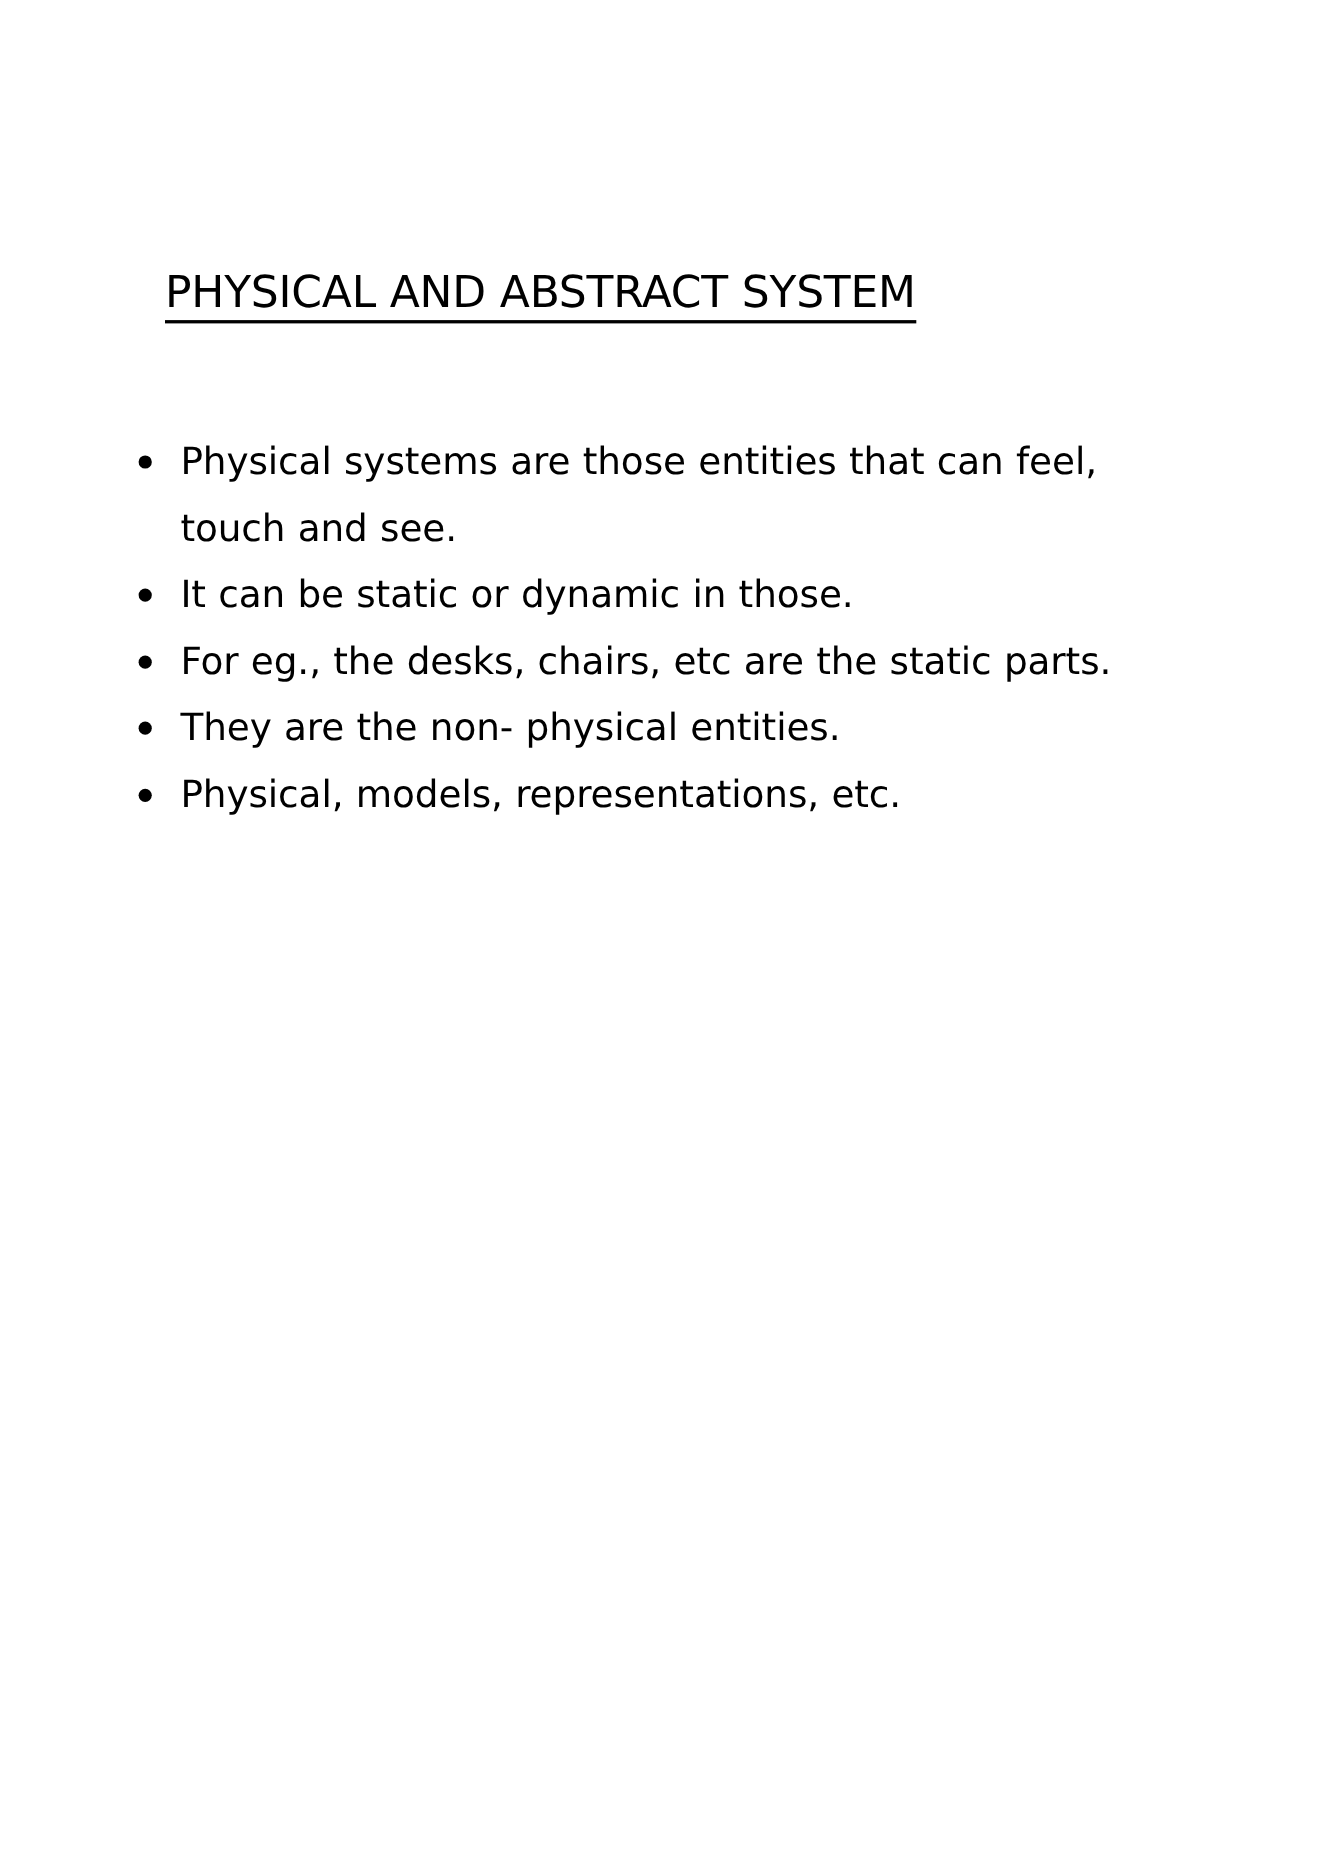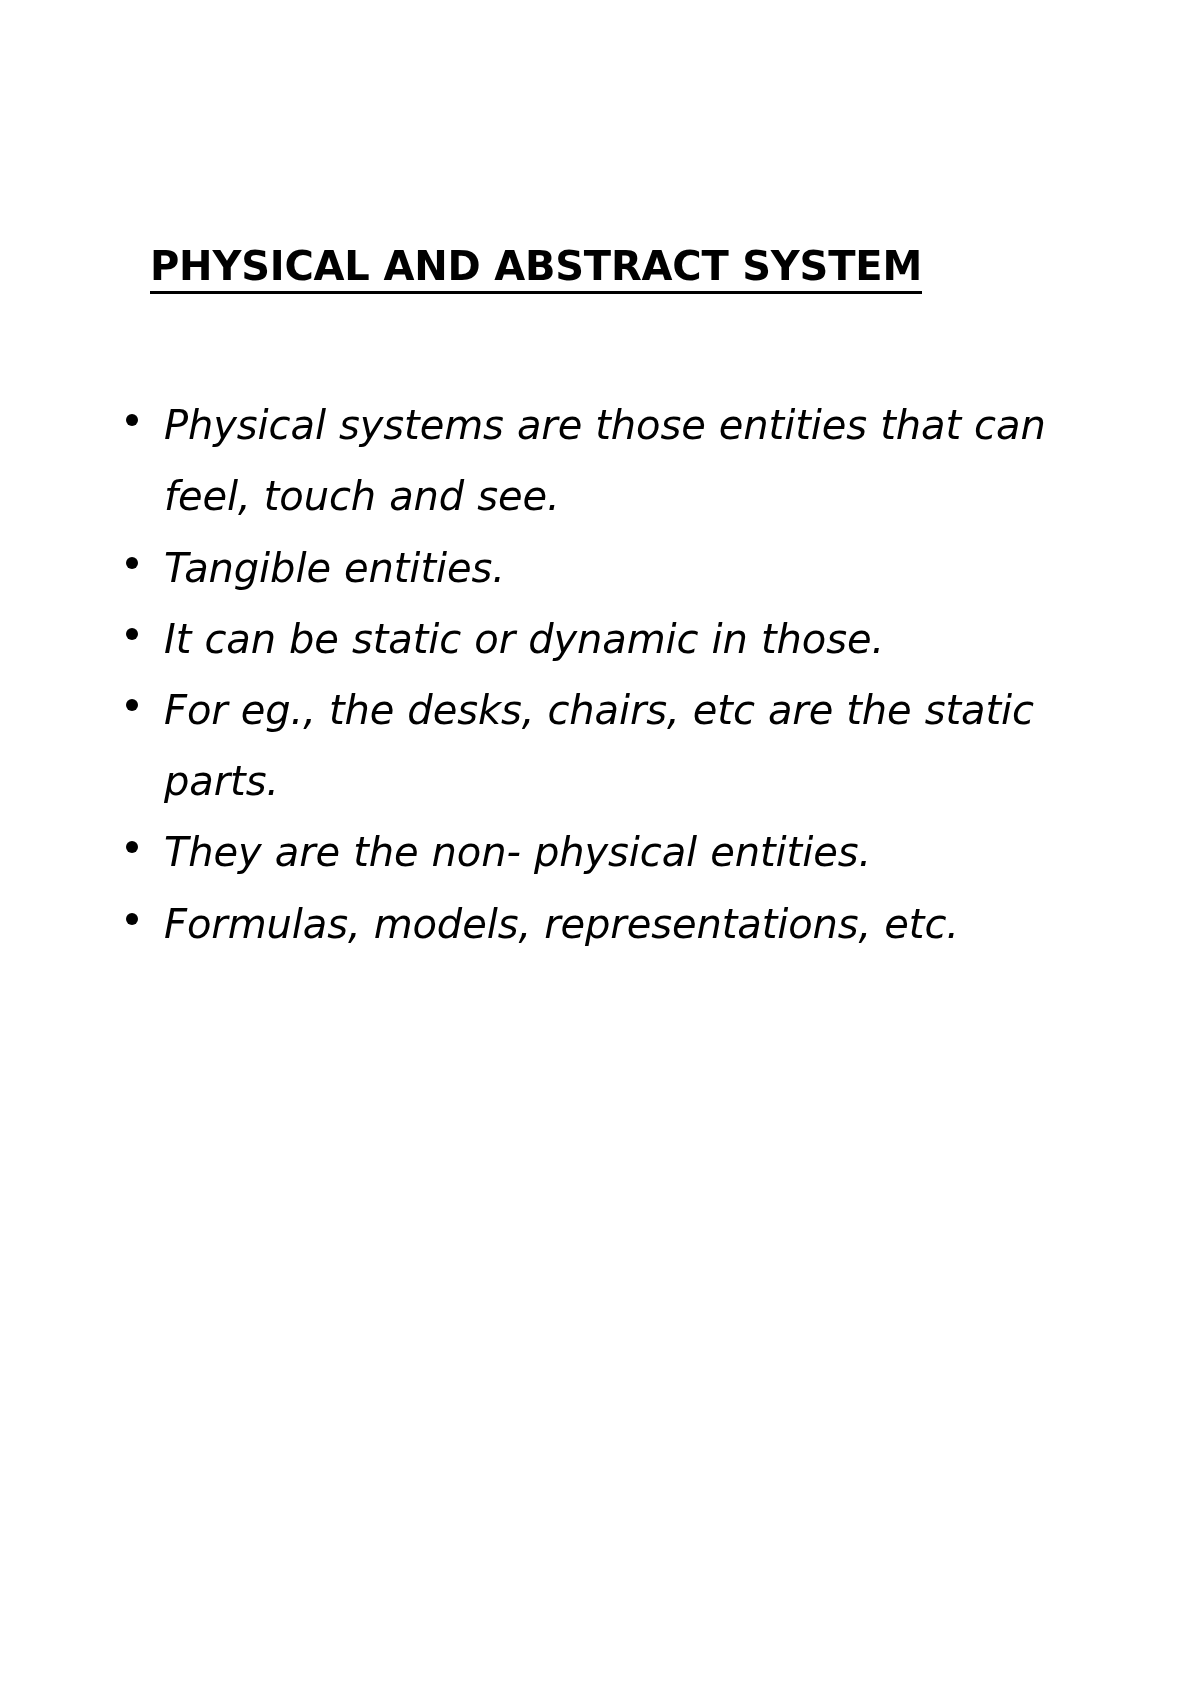--- a/index.html
+++ b/index.html
@@ -21,46 +21,45 @@
     box-sizing: border-box;
   }
   .doc-body {
     position: absolute;
     left: 118px;
     top: 243px;
     width: 930px;
   }
   .doc-title {
     font-size: 40px;
-    font-weight: 700;
+    font-weight: 400;
     letter-spacing: -0.2px;
     line-height: 1.18;
     margin: 0 0 0 32px;
     display: inline-block;
     border-bottom: 3px solid #000;
     padding-bottom: 1px;
     white-space: nowrap;
   }
   .title-row {
     margin-bottom: 96px;
   }
   .bullet-list {
     list-style: none;
     margin: 0;
     padding: 0;
   }
   .bullet-item {
     position: relative;
     padding-left: 46px;
-    font-size: 40px;
+    font-size: 34px;
     line-height: 1.78;
     margin: 0 0 0 0;
     letter-spacing: -0.1px;
     word-spacing: 0.5px;
-    font-style: italic;
   }
   .bullet-dot {
     position: absolute;
     left: 4px;
     top: 0;
     width: 20px;
     height: 100%;
     display: flex;
     align-items: flex-start;
     justify-content: center;
@@ -89,34 +88,30 @@
       <h1 class="doc-title">PHYSICAL AND ABSTRACT SYSTEM</h1>
     </div>
 
     <ul class="bullet-list">
       <li class="bullet-item">
         <span class="bullet-dot"></span>
         <span class="bullet-text">Physical systems are those entities that can feel, touch and see.</span>
       </li>
       <li class="bullet-item">
         <span class="bullet-dot"></span>
-        <span class="bullet-text">Tangible entities.</span>
-      </li>
-      <li class="bullet-item">
-        <span class="bullet-dot"></span>
         <span class="bullet-text">It can be static or dynamic in those.</span>
       </li>
       <li class="bullet-item">
         <span class="bullet-dot"></span>
         <span class="bullet-text">For eg., the desks, chairs, etc are the static parts.</span>
       </li>
       <li class="bullet-item">
         <span class="bullet-dot"></span>
         <span class="bullet-text">They are the non- physical entities.</span>
       </li>
       <li class="bullet-item">
         <span class="bullet-dot"></span>
-        <span class="bullet-text">Formulas, models, representations, etc.</span>
+        <span class="bullet-text">Physical, models, representations, etc.</span>
       </li>
     </ul>
 
   </div>
 </div>
 
 </body></html>

